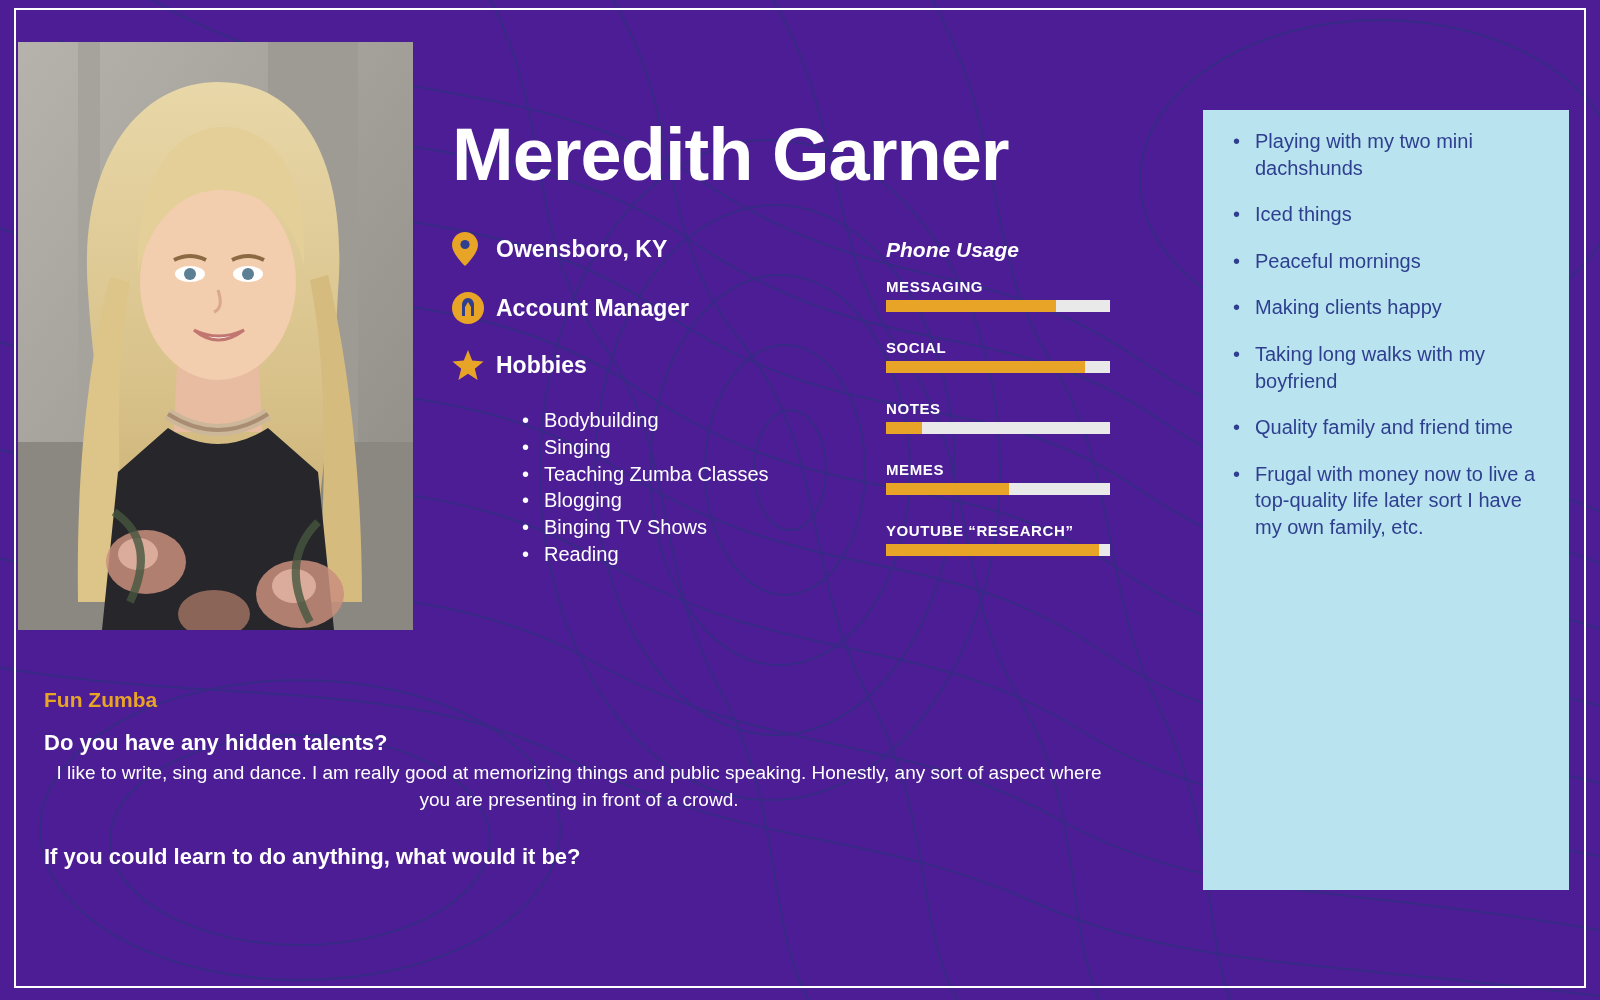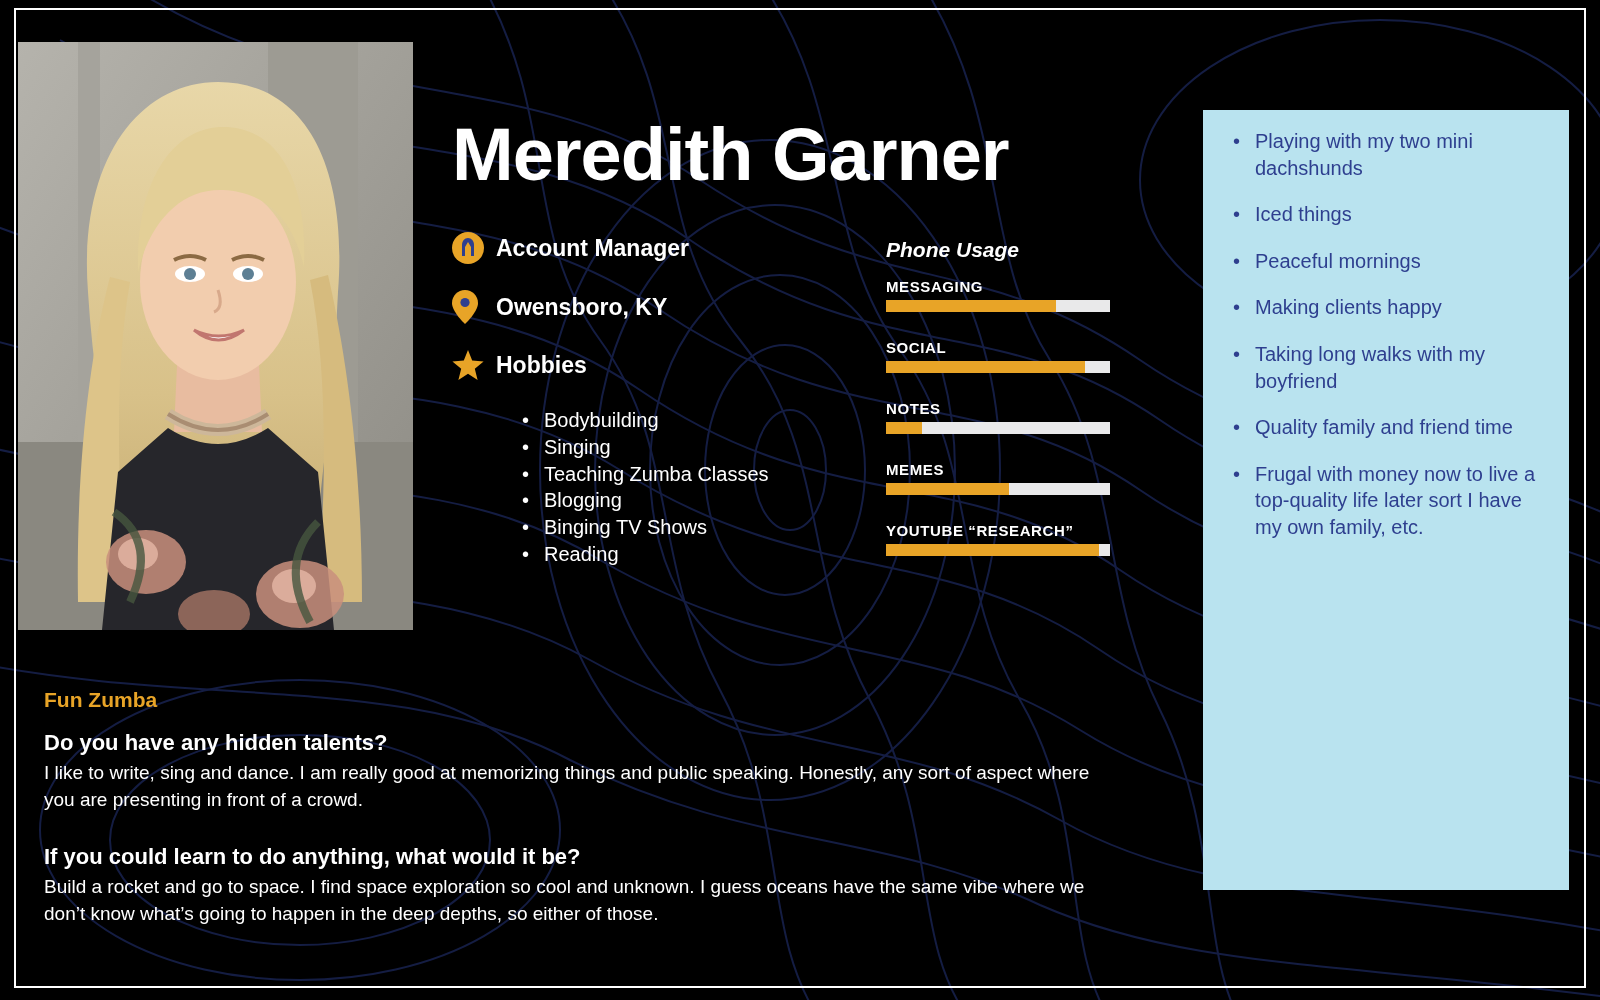--- a/index.html
+++ b/index.html
@@ -4,21 +4,21 @@
 <style>
   html, body {
     margin: 0;
     padding: 0;
     background: #2d3f8f;
   }
   .page {
     position: relative;
     width: 1600px;
     height: 1000px;
-    background: #000000;
+    background: #4c1d95;
     overflow: hidden;
     font-family: "Liberation Sans", sans-serif;
   }
   
   .topo {
     position: absolute;
     inset: 0;
     opacity: 0.55;
     pointer-events: none;
   }
@@ -197,20 +197,21 @@
     font-size: 22px;
     font-weight: bold;
     color: #ffffff;
     margin-bottom: 4px;
   }
   .ff-a {
     font-size: 19px;
     line-height: 1.42;
     color: #ffffff;
     margin-bottom: 30px;
+    text-align: center;
   }
 </style>
 </head>
 <body>
 
 <div class="page">
 
   <svg class="topo" viewBox="0 0 1600 1000" preserveAspectRatio="none">
     <g fill="none" stroke="#26357a" stroke-width="2">
       <path d="M120,-20 C330,120 520,60 700,180 C880,300 980,250 1140,360 C1300,470 1420,430 1620,520"></path>
@@ -289,37 +290,37 @@
       <path d="M300,480 Q260,520 292,580" stroke="#46563f" stroke-width="8" fill="none" opacity="0.8"></path>
     </svg>
   </div>
 
   <div class="name">Meredith Garner</div>
 
   <div class="info">
 
     <div class="info-row">
       <span class="info-icon">
+        <svg width="26" height="34" viewBox="0 0 26 34">
+          <path d="M13,0 C5.8,0 0,5.8 0,13 C0,22 13,34 13,34 C13,34 26,22 26,13 C26,5.8 20.2,0 13,0 Z" fill="#e8a427"></path>
+          <circle cx="13" cy="12.5" r="4.6" fill="#2e3f8f"></circle>
+        </svg>
+      </span>
+      <span class="info-label">Owensboro, KY</span>
+    </div>
+
+    <div class="info-row">
+      <span class="info-icon">
         <svg width="32" height="32" viewBox="0 0 32 32">
           <circle cx="16" cy="16" r="16" fill="#e8a427"></circle>
           <path d="M16,6 C12.5,6 10,9 10,13 L10,24 L22,24 L22,13 C22,9 19.5,6 16,6 Z" fill="#2e3f8f"></path>
           <path d="M13,24 L13,15 L16,10 L19,15 L19,24 Z" fill="#e8a427"></path>
         </svg>
       </span>
       <span class="info-label">Account Manager</span>
-    </div>
-
-    <div class="info-row">
-      <span class="info-icon">
-        <svg width="26" height="34" viewBox="0 0 26 34">
-          <path d="M13,0 C5.8,0 0,5.8 0,13 C0,22 13,34 13,34 C13,34 26,22 26,13 C26,5.8 20.2,0 13,0 Z" fill="#e8a427"></path>
-          <circle cx="13" cy="12.5" r="4.6" fill="#2e3f8f"></circle>
-        </svg>
-      </span>
-      <span class="info-label">Owensboro, KY</span>
     </div>
 
     <div class="info-row">
       <span class="info-icon">
         <svg width="32" height="31" viewBox="0 0 32 31">
           <path d="M16,0 L20.2,10.6 L31.6,11.4 L22.8,18.8 L25.6,30 L16,23.8 L6.4,30 L9.2,18.8 L0.4,11.4 L11.8,10.6 Z" fill="#e8a427"></path>
         </svg>
       </span>
       <span class="info-label">Hobbies</span>
     </div>
@@ -385,16 +386,15 @@
     </ul>
   </div>
 
   <div class="funfacts">
     <div class="ff-title">Fun Zumba</div>
 
     <div class="ff-q">Do you have any hidden talents?</div>
     <div class="ff-a">I like to write, sing and dance. I am really good at memorizing things and public speaking. Honestly, any sort of aspect where you are presenting in front of a crowd.</div>
 
     <div class="ff-q">If you could learn to do anything, what would it be?</div>
-    <div class="ff-a">Build a rocket and go to space. I find space exploration so cool and unknown. I guess oceans have the same vibe where we don’t know what’s going to happen in the deep depths, so either of those.</div>
   </div>
 
 </div>
 
 </body></html>

